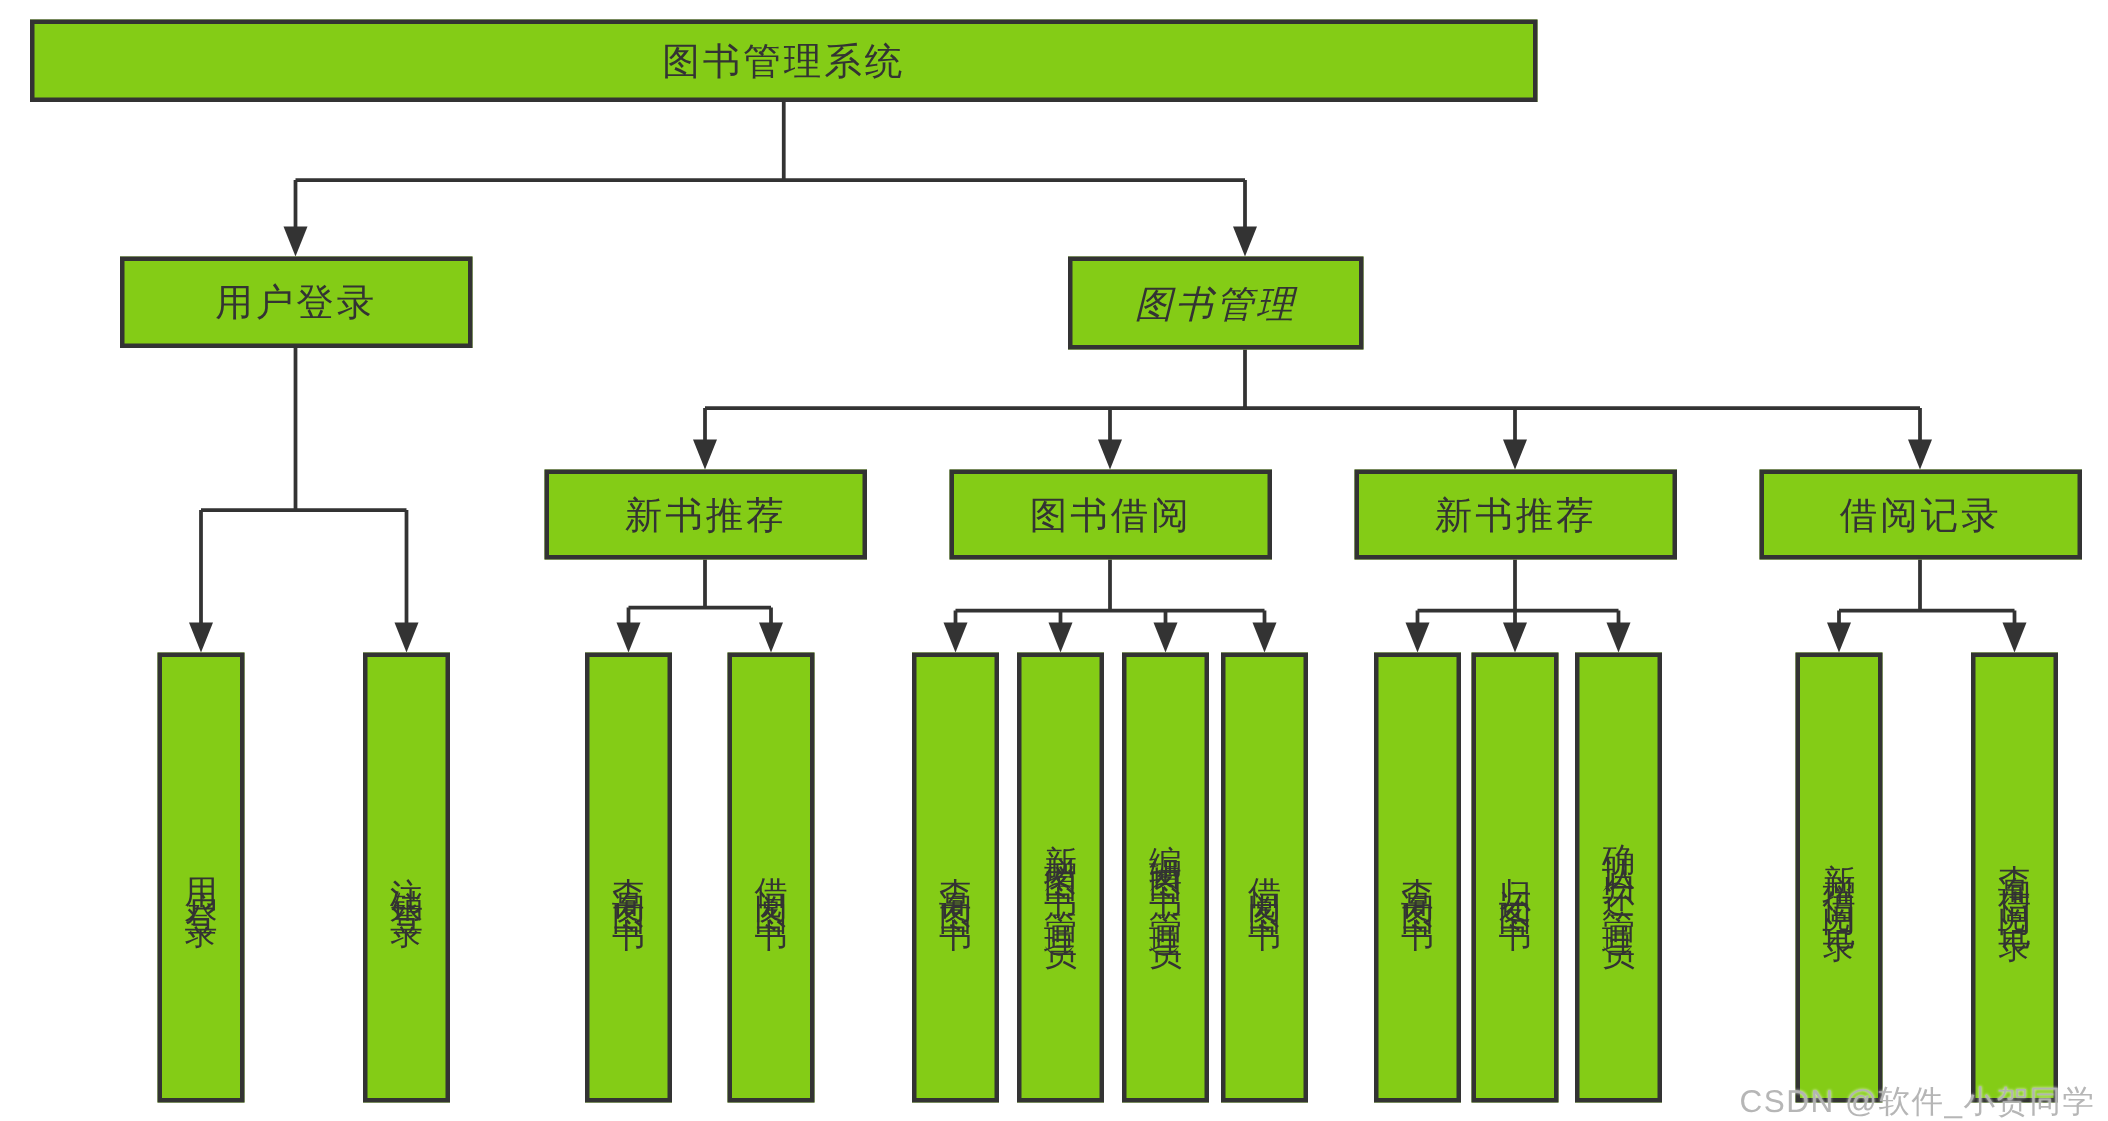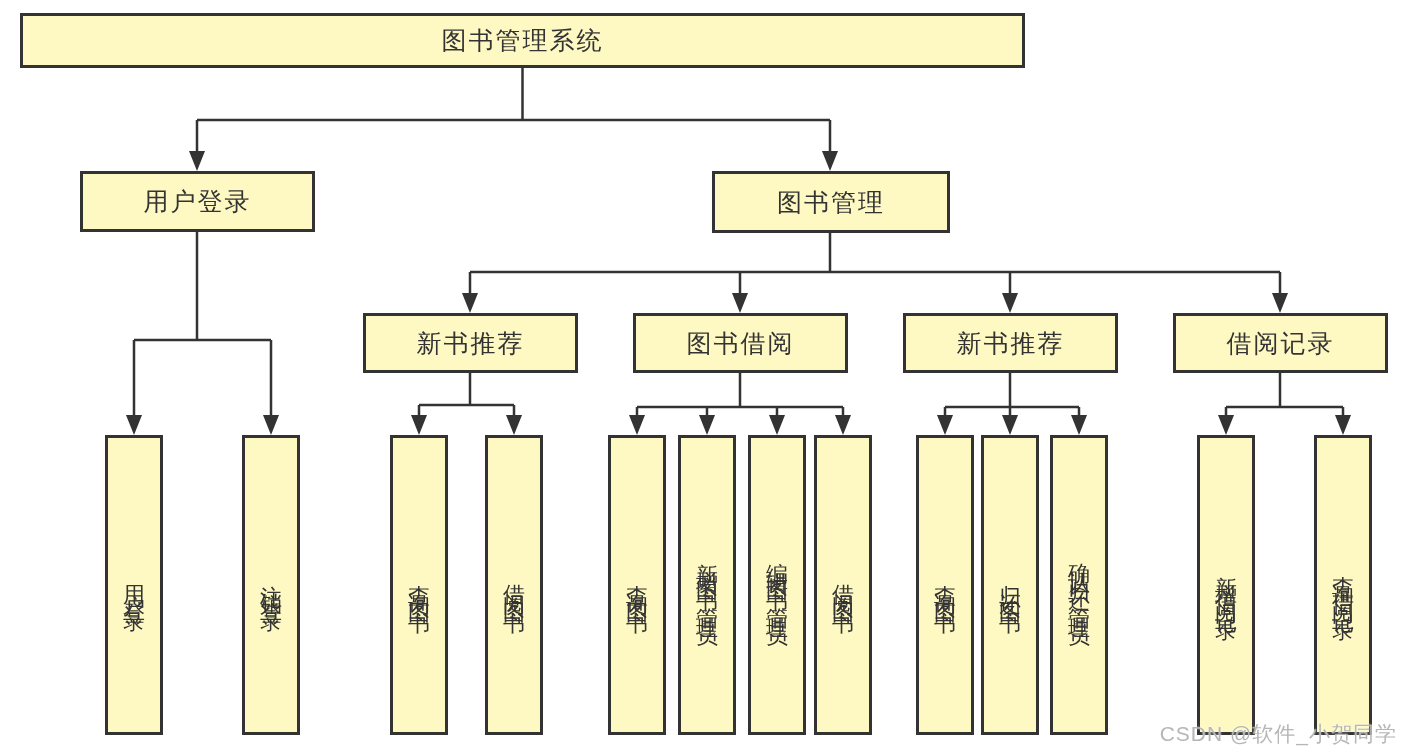--- a/index.html
+++ b/index.html
@@ -12,21 +12,21 @@
     background: #ffffff;
     overflow: hidden;
   }
   .connectors {
     position: absolute;
     left: 0; top: 0;
     width: 1405px; height: 747px;
   }
   .box {
     position: absolute;
-    background: #fef9c3;
+    background: #84cc16;
     border: 3px solid #333333;
     color: #333333;
     display: flex;
     align-items: center;
     justify-content: center;
   }
   .box.h {
     font-size: 25px;
     letter-spacing: 2px;
     white-space: nowrap;
@@ -97,21 +97,21 @@
       <polygon points="1002,415 1018,415 1010,435"></polygon>
       <polygon points="1071,415 1087,415 1079,435"></polygon>
       <polygon points="1218,415 1234,415 1226,435"></polygon>
       <polygon points="1335,415 1351,415 1343,435"></polygon>
     </g>
   </svg>
 
   <div class="box h" style="left:20px; top:13px; width:1005px; height:55px;">图书管理系统</div>
 
   <div class="box h" style="left:80px; top:171px; width:235px; height:61px;">用户登录</div>
-  <div class="box h" style="left:712px; top:171px; width:238px; height:62px;">图书管理</div>
+  <div class="box h" style="left:712px; top:171px; width:197px; height:62px;font-style:italic;">图书管理</div>
 
   <div class="box h" style="left:363px; top:313px; width:215px; height:60px;">新书推荐</div>
   <div class="box h" style="left:633px; top:313px; width:215px; height:60px;">图书借阅</div>
   <div class="box h" style="left:903px; top:313px; width:215px; height:60px;">新书推荐</div>
   <div class="box h" style="left:1173px; top:313px; width:215px; height:60px;">借阅记录</div>
 
   <div class="box v" style="left:105px;">
     <span class="vt">用户登录</span>
   </div>
   <div class="box v" style="left:242px;">

